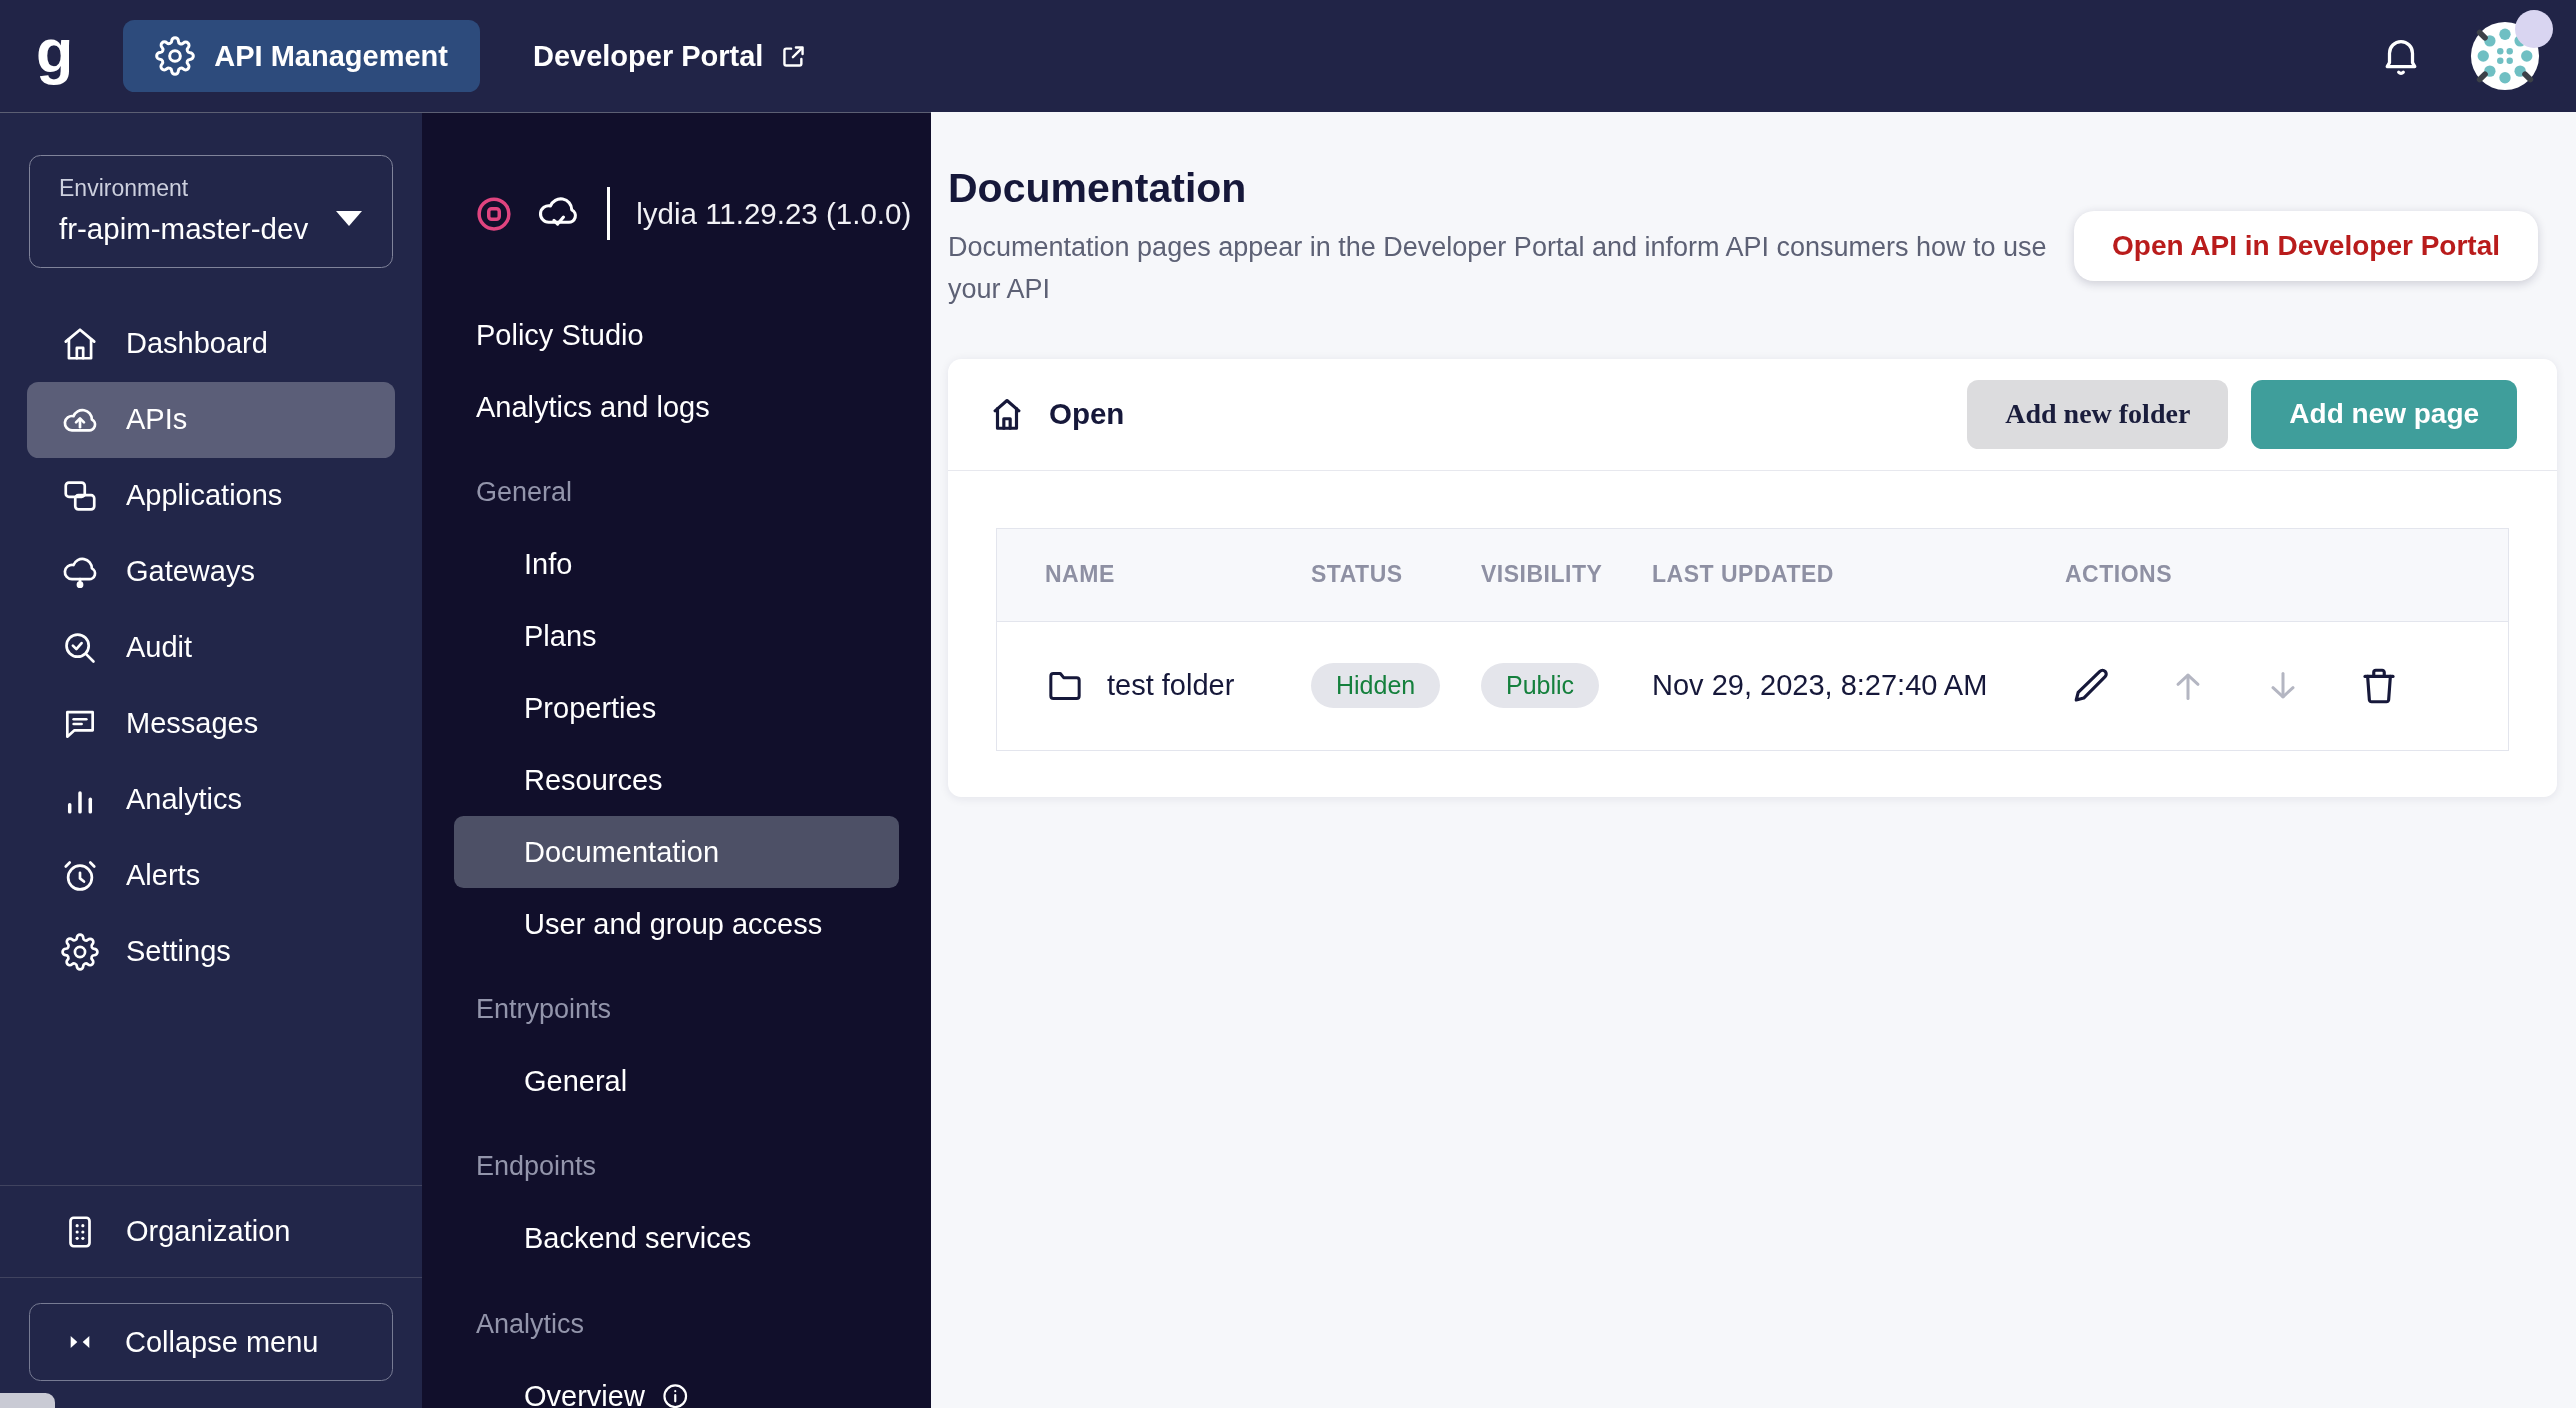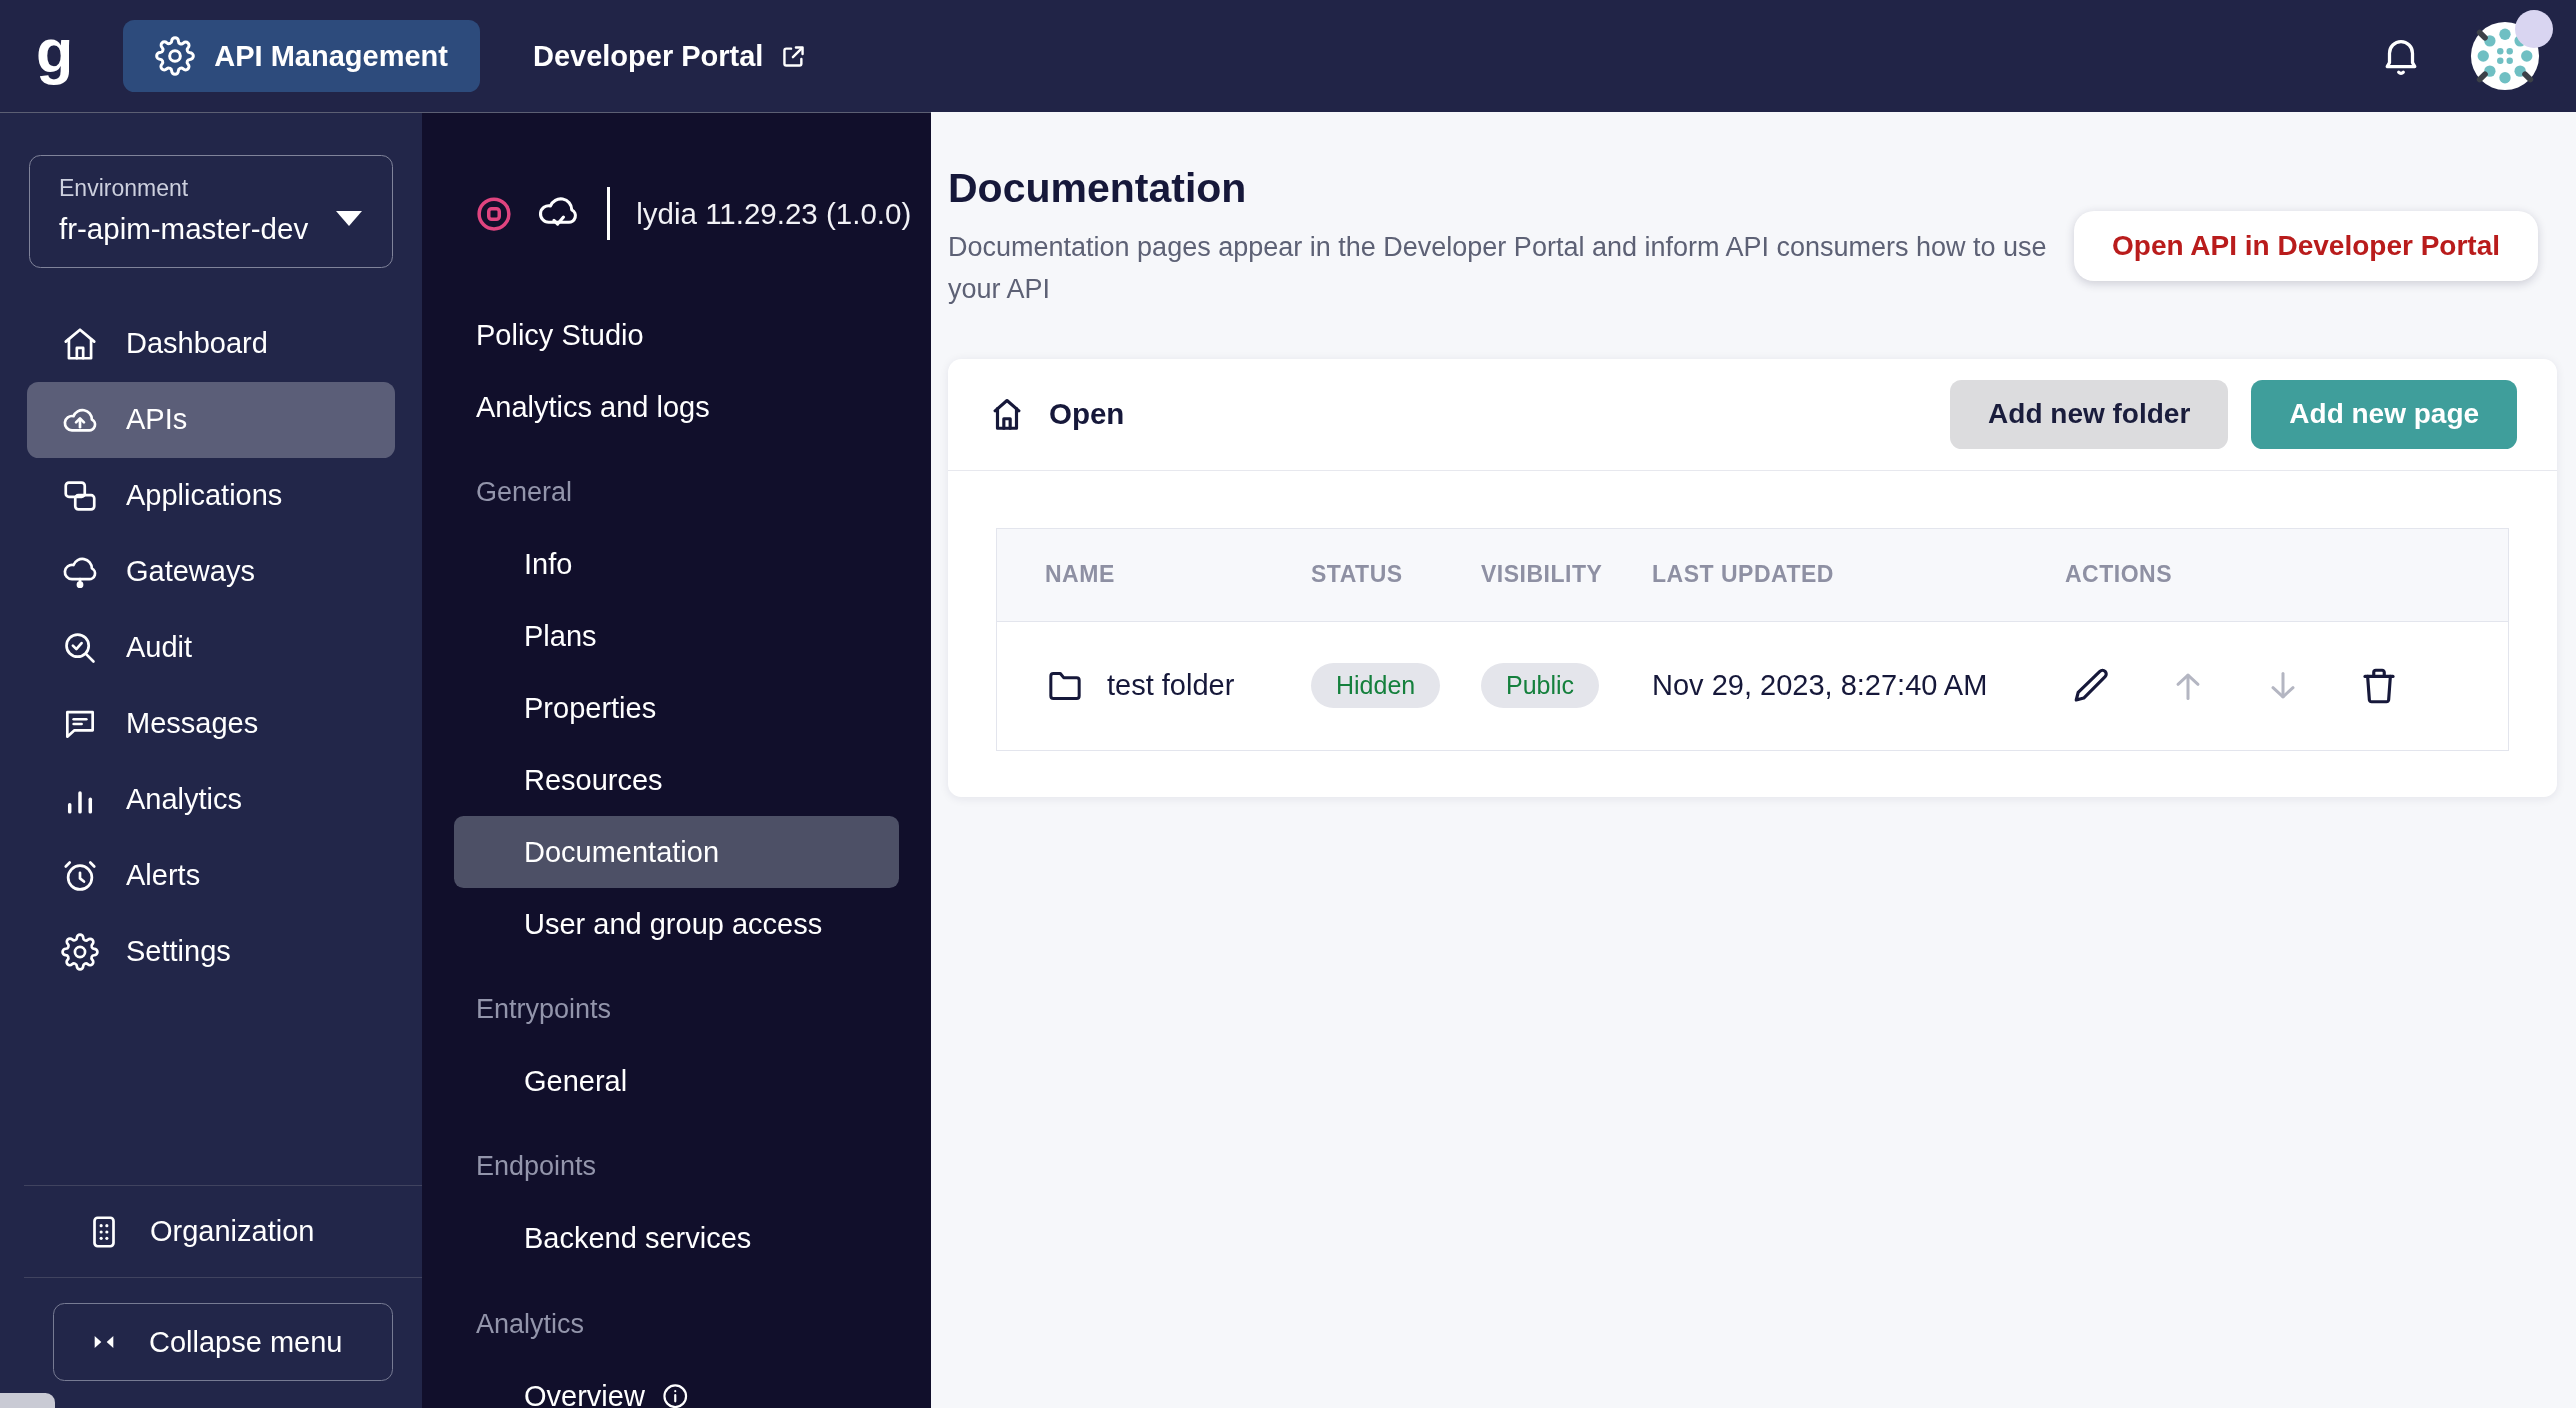--- a/index.html
+++ b/index.html
@@ -71,21 +71,21 @@
   }
   .nav { margin-top:38px; display:flex; flex-direction:column; }
   .nav-item {
     display:flex; align-items:center; gap:27px;
     height:76px; margin:0 27px; padding:0 34px;
     border-radius:11.4px; font-size:29px; color:#fff;
     cursor:pointer; white-space:nowrap;
   }
   .nav-item.selected { background:rgba(255,255,255,0.26); }
   .nav-item .ic { display:flex; flex:0 0 38px; }
-  .sidebar-footer { margin-top:auto; display:flex; flex-direction:column;margin-left:24px; }
+  .sidebar-footer { margin-top:auto; display:flex; flex-direction:column; }
   .side-divider { border-top:1.9px solid #40435f; }
   .org-item {
     display:flex; align-items:center; gap:27px;
     height:91px; padding:0 61px; font-size:29px; cursor:pointer;
   }
   .collapse-btn {
     margin:25px 29px 27px 29px;
     border:1.9px solid #777b93; border-radius:11.4px;
     background:transparent; color:#fff;
     height:78px; display:flex; align-items:center; gap:29px;
@@ -141,21 +141,21 @@
   .card-header {
     height:112px; display:flex; align-items:center;
     padding:0 40px; border-bottom:1.9px solid #e7e8ee;
   }
   .home-label { font-size:29.5px; font-weight:700; margin-left:23px; color:#16183a; }
   .card-actions { margin-left:auto; display:flex; gap:23px; }
   .btn-folder {
     background:#dcdcde; border:none; border-radius:11.4px;
     height:69px; padding:0 38px;
     font-size:28px; font-weight:700; color:#1a1d3c;
-    font-family:Liberation Sans, sans-serif; cursor:pointer;
+    font-family:Liberation Serif, serif; cursor:pointer;
   }
   .btn-page {
     background:#3f9e9b; border:none; border-radius:11.4px;
     height:69px; padding:0 38px;
     font-size:28px; font-weight:700; color:#fff;
     font-family:inherit; cursor:pointer;
   }
 
   .table-wrap {
     margin:57px 48px 0 48px;

